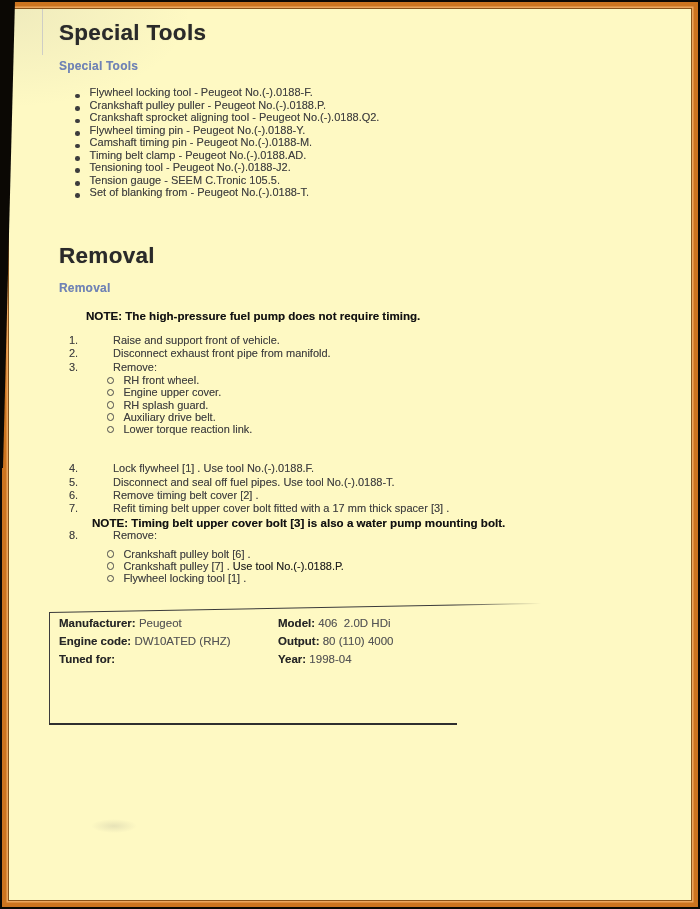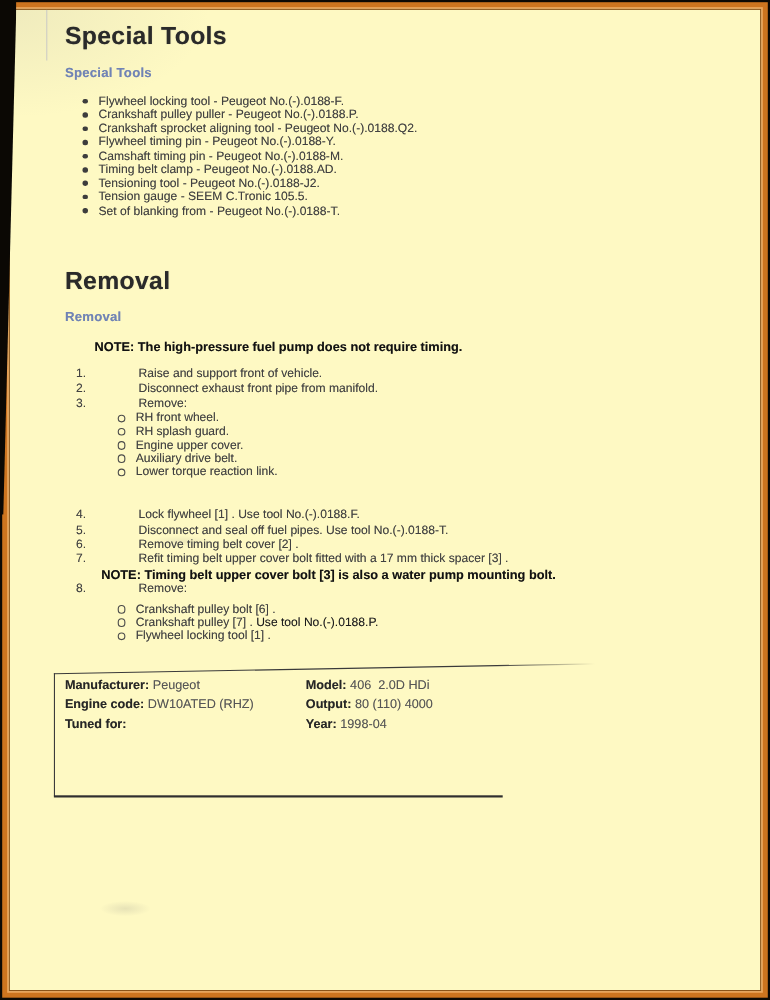--- a/index.html
+++ b/index.html
@@ -22,29 +22,29 @@
   .abs{position:absolute;}
   .h1{font-size:22.5px;font-weight:700;color:#2a2a2a;letter-spacing:.3px;
       text-shadow:0 0 .7px rgba(42,42,42,.5);}
   .bluehead{font-size:12px;font-weight:700;color:#7083b5;letter-spacing:.2px;
       text-shadow:0 0 .5px rgba(112,131,181,.5);}
   .body-text{font-size:11px;color:#414141;text-shadow:0 0 .5px rgba(65,65,65,.45);}
   .note{font-size:11.6px;font-weight:700;color:#121212;text-shadow:0 0 .6px rgba(18,18,18,.45);padding-left:27px;}
 
   
   .tools{left:66px;top:77px;width:520px;}
-  .tool-row{display:flex;align-items:flex-start;height:12.45px;}
+  .tool-row{display:flex;align-items:flex-end;height:12.45px;}
   .dot{flex:0 0 auto;width:4.6px;height:4.6px;border-radius:50%;background:#3d3d3d;
        margin:3.8px 10px 0 0;}
 
   
   .steps{left:58px;top:325px;width:580px;}
   .step-row{display:flex;align-items:flex-start;line-height:13.4px;}
   .step-num{flex:0 0 17px;padding-left:2px;}
-  .step-txt{margin-left:20px;padding-left:20px;}
+  .step-txt{margin-left:7px;padding-left:20px;}
   .substeps{margin-left:40px;}
   .sub-row{display:flex;align-items:flex-start;line-height:12.2px;}
   .ring{flex:0 0 auto;width:5.4px;height:5.4px;border:1px solid #4a4a4a;border-radius:50%;
         margin:2.6px 9px 0 0;background:transparent;}
   .gap1{height:27px;}
   .note-row{padding-left:25px;line-height:13.4px;}
   .sub8{margin-top:5px;}
   .bseg{font-weight:400;color:#1c1c1c;}
 
   
@@ -126,25 +126,25 @@
           <span class="step-txt">Remove:</span>
         </div>
 
       <div class="substeps">
         <div class="sub-row">
             <span class="ring"></span>
             <span>RH front wheel.</span>
           </div>
         <div class="sub-row">
             <span class="ring"></span>
+            <span>Engine upper cover.</span>
+          </div>
+        <div class="sub-row">
+            <span class="ring"></span>
             <span>RH splash guard.</span>
-          </div>
-        <div class="sub-row">
-            <span class="ring"></span>
-            <span>Engine upper cover.</span>
           </div>
         <div class="sub-row">
             <span class="ring"></span>
             <span>Auxiliary drive belt.</span>
           </div>
         <div class="sub-row">
             <span class="ring"></span>
             <span>Lower torque reaction link.</span>
           </div>
       </div>

